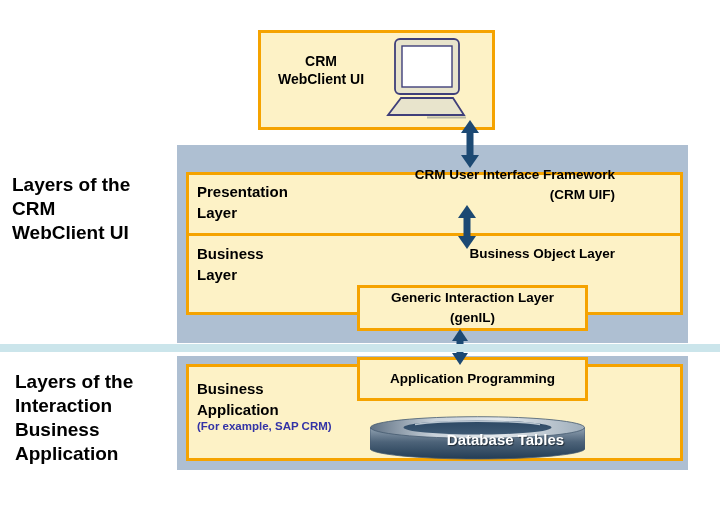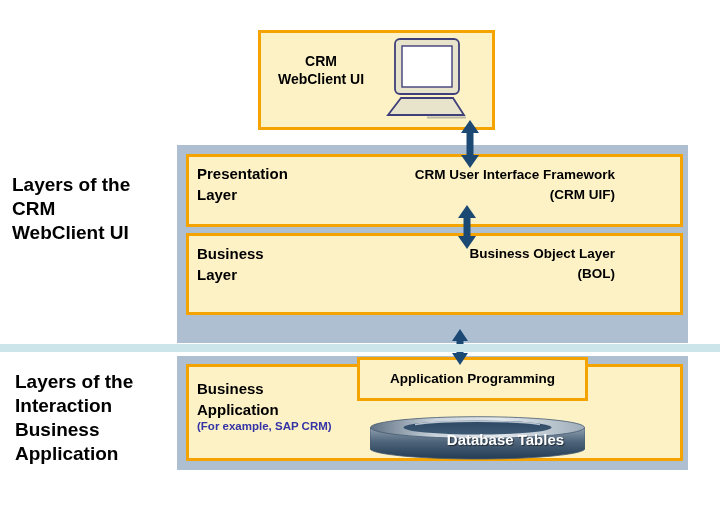--- a/index.html
+++ b/index.html
@@ -6,21 +6,21 @@
   .canvas{
     position:relative;width:720px;height:510px;overflow:hidden;background:#ffffff;
     font-family:"Liberation Sans", sans-serif;font-weight:bold;color:#000;
   }
   .panel{position:absolute;background:#AEBFD2;z-index:1;}
   .panel-upper{left:177px;top:145px;width:511px;height:198px;}
   .panel-lower{left:177px;top:356px;width:511px;height:114px;}
 
   .ybox{position:absolute;box-sizing:border-box;background:#FDF2C6;border:3px solid #F5A300;}
   .top-box{left:258px;top:30px;width:237px;height:100px;z-index:2;}
-  .pres-box{left:186px;top:154px;width:497px;height:73px;z-index:2;text-decoration:underline;}
+  .pres-box{left:186px;top:172px;width:497px;height:73px;z-index:2;text-decoration:underline;}
   .biz-box{left:186px;top:233px;width:497px;height:82px;z-index:2;}
   .genil-box{left:357px;top:285px;width:231px;height:46px;z-index:3;
              display:flex;flex-direction:column;align-items:center;justify-content:center;}
   .bizapp-box{left:186px;top:364px;width:497px;height:97px;z-index:2;}
   .apis-box{left:357px;top:357px;width:231px;height:44px;z-index:3;
             display:flex;flex-direction:column;align-items:center;justify-content:center;}
 
   .caption{position:absolute;font-size:19px;line-height:24px;z-index:2;}
   .caption1{left:12px;top:173px;width:160px;}
   .caption2{left:15px;top:370px;width:170px;}
@@ -115,23 +115,28 @@
   </svg>
 
   <div class="ybox biz-box">
     <div class="layer-label biz-label">
       <span class="ln">Business</span>
       <span class="ln">Layer</span>
     </div>
   </div>
   <div class="center-text bol-text">
     <span class="ln">Business Object Layer</span>
-    <span class="ln">(BOL)</span>
   </div>
 
+  <div class="ybox genil-box">
+    <div class="inner-text">
+      <span class="ln">Generic Interaction Layer</span>
+      <span class="ln">(genIL)</span>
+    </div>
+  </div>
 
   <svg class="arrow arrow-3" width="24" height="36" viewBox="0 0 24 36">
     <g fill="#1C4973">
       <polygon points="12,0 4,12 20,12"></polygon>
       <rect x="8.5" y="11" width="7" height="14"></rect>
       <polygon points="12,36 4,24 20,24"></polygon>
     </g>
   </svg>
 
   <div class="divider"></div>

